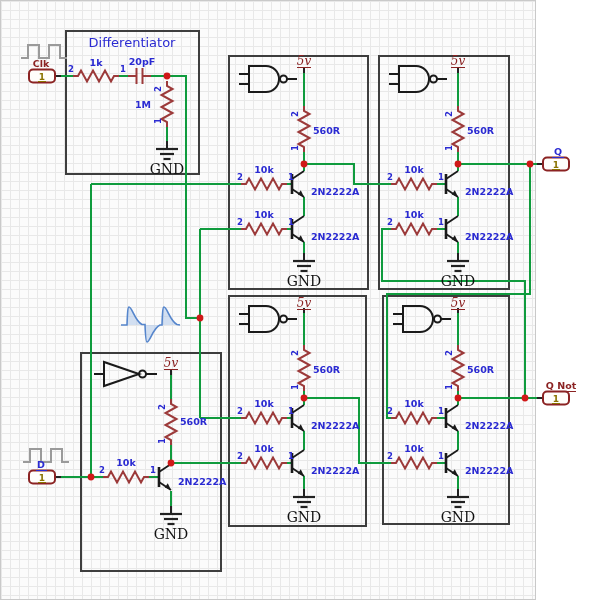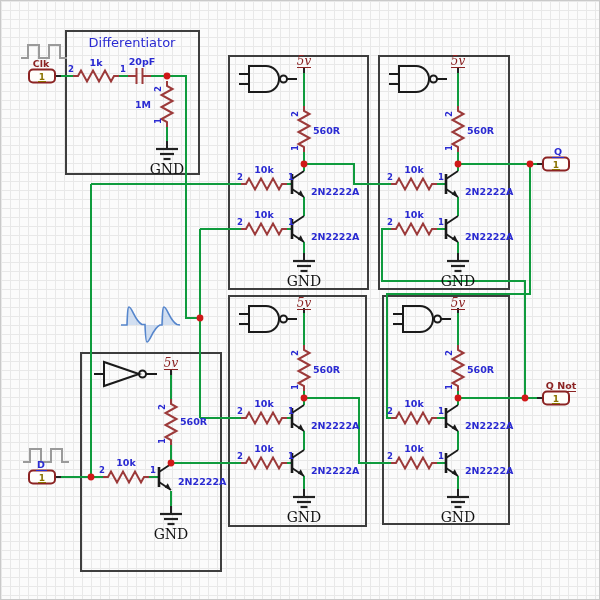--- a/index.html
+++ b/index.html
@@ -1,17 +1,17 @@
 <!DOCTYPE html>
 <html><head>
 <meta charset="utf-8">
 <style>
   html,body{margin:0;padding:0;background:#ffffff;font-family:"DejaVu Sans",sans-serif;}
   .canvas{
-    position:relative;width:600px;height:600px;box-sizing:border-box;
+    position:relative;width:536px;height:600px;box-sizing:border-box;
     border:1px solid #c9c9c9;
     background-color:#fbfbfb;
     background-image:linear-gradient(#e8e8e8 1px,transparent 1px),
                      linear-gradient(90deg,#e8e8e8 1px,transparent 1px);
     background-size:9px 9px;
   }
   svg{position:absolute;inset:0;}
   text{font-family:"DejaVu Sans",sans-serif;}
   .serif{font-family:"DejaVu Serif",serif;}
   .wire{stroke:#0f9b3d;stroke-width:2;fill:none;shape-rendering:crispEdges;}

